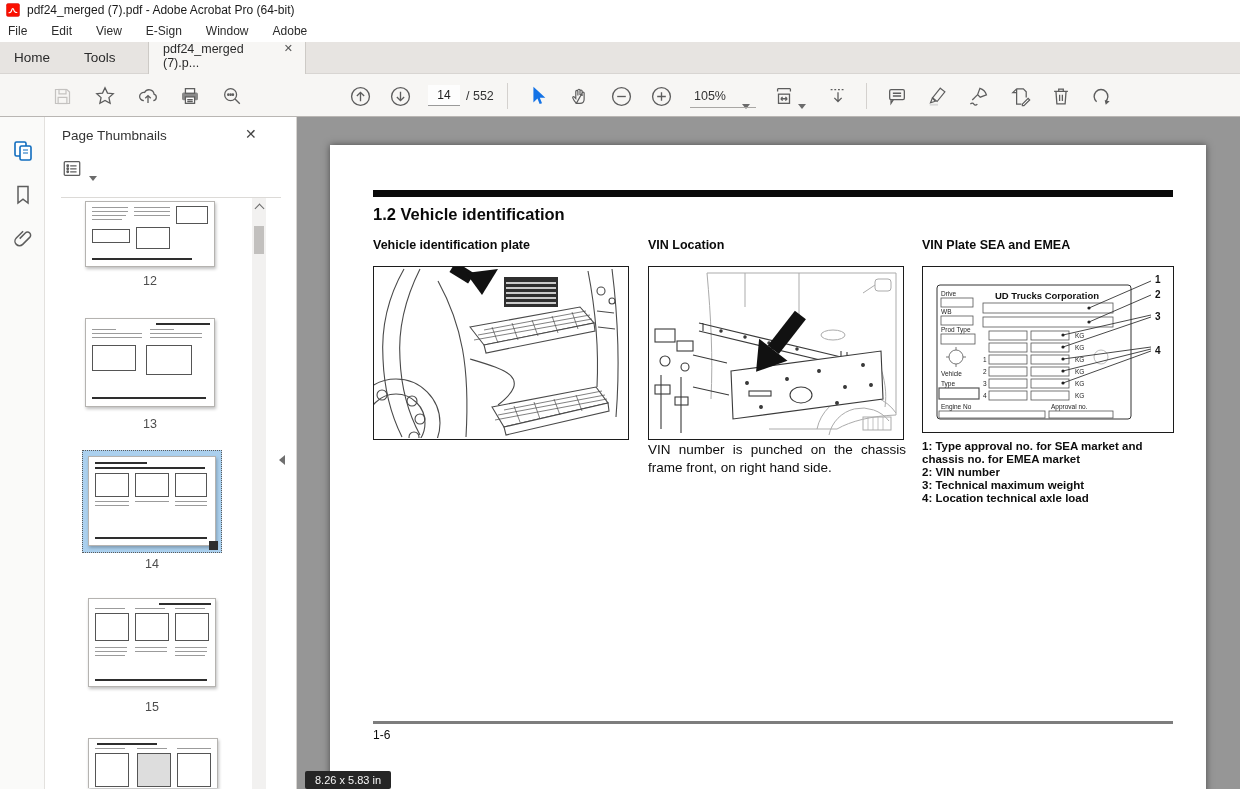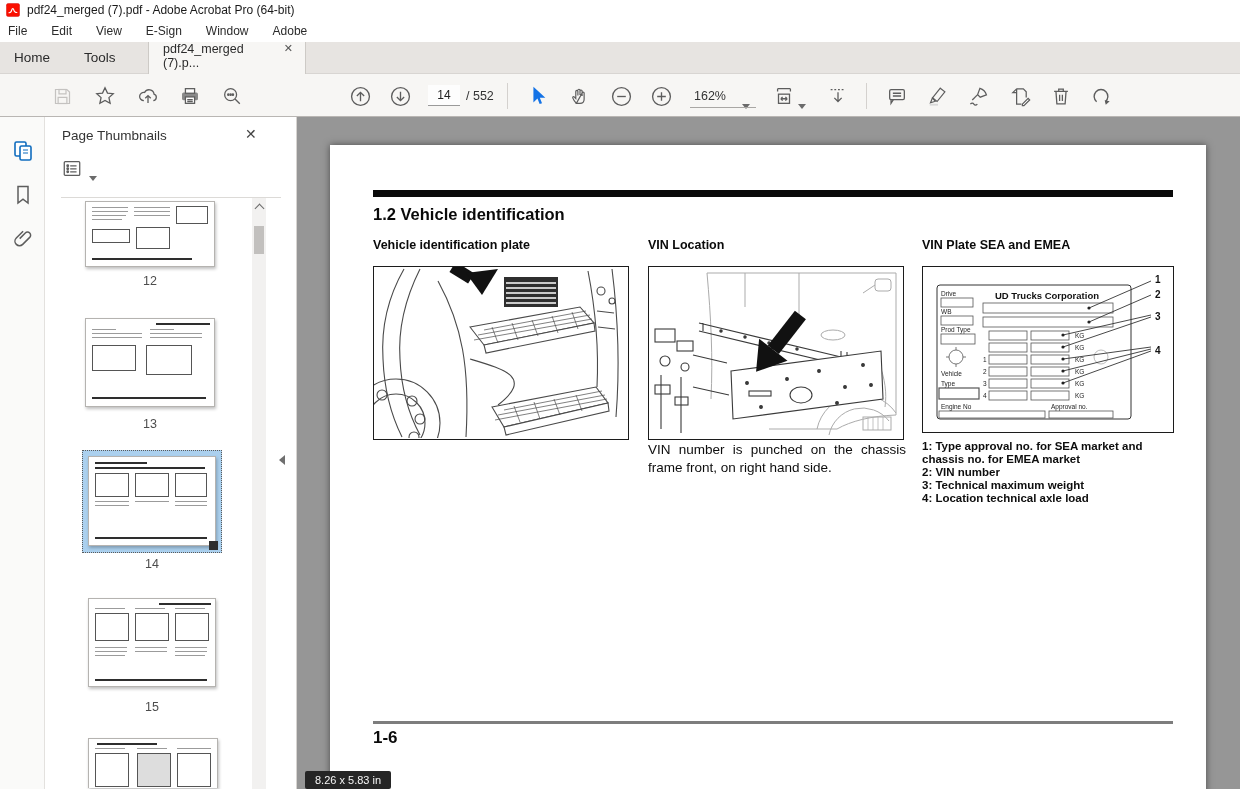--- a/index.html
+++ b/index.html
@@ -78,21 +78,21 @@
     color:#0a0a0a; letter-spacing:.2px; }
   .h1bar { position:absolute; left:43px; top:45px; width:800px; height:7px; background:#0a0a0a; }
   .h2 { position:absolute; left:43px; top:60px; font-size:16.5px; font-weight:bold; color:#0a0a0a; }
   .colhead { position:absolute; top:93px; font-size:12.5px; font-weight:bold; color:#0a0a0a; }
   .fig { position:absolute; top:121px; background:#fff; border:1.5px solid #1c1c1c; }
   .bodytext { position:absolute; top:296px; font-size:13.5px; line-height:18px;
     color:#0d0d0d; text-align:justify; }
   .bodytext-sm { position:absolute; top:295px; font-size:11.5px; line-height:13px;
     font-weight:bold; color:#0d0d0d; white-space:pre-line; }
   .footline { position:absolute; left:43px; top:576px; width:800px; height:3px; background:#7d7d7d; }
-  .pagenum { position:absolute; left:43px; top:583px; font-size:17px; font-weight:bold; color:#0a0a0a; }
+  .pagenum { position:absolute; left:43px; top:583px; font-size:12px; font-weight:normal; color:#0a0a0a; }
   .size-tooltip { position:absolute; left:305px; top:771px; height:18px; background:#262626;
     color:#f5f5f5; font-size:11px; line-height:18px; padding:0 10px; border-radius:2px; z-index:9; }
 
   
   .mrow { position:absolute; background:#9b9b9b; height:1px; }
   .mbox { position:absolute; border:1px solid #555; background:#fff; }
   .mbar { position:absolute; background:#2e2e2e; }
 </style>
 </head>
 <body>
@@ -196,21 +196,21 @@
         <path d="M7.5 12h9"></path>
     </svg>
     </span>
   <span class="tbtn" style="left:649px">
     <svg width="23" height="23" viewBox="0 0 24 24" fill="none" stroke="currentColor" stroke-width="1.4">
       <circle cx="12" cy="12" r="9.3"></circle>
         <path d="M7.5 12h9M12 7.5v9"></path>
     </svg>
     </span>
 
-  <span class="zoomlevel">162%</span>
+  <span class="zoomlevel">105%</span>
   <span class="abs" style="left:742px;top:95px"><span class="caret"></span></span>
   <div class="zoom-underline"></div>
 
   <span class="tbtn" style="left:772px">
     <svg width="22" height="22" viewBox="0 0 24 24" fill="none" stroke="currentColor" stroke-width="1.4">
       <path d="M5 4h14M5 4v3M19 4v3"></path>
         <rect x="6" y="10" width="12" height="10"></rect>
       <path d="M8.5 15h7M8.5 15l2-2M8.5 15l2 2M15.5 15l-2-2M15.5 15l-2 2"></path>
     </svg>
     </span>

